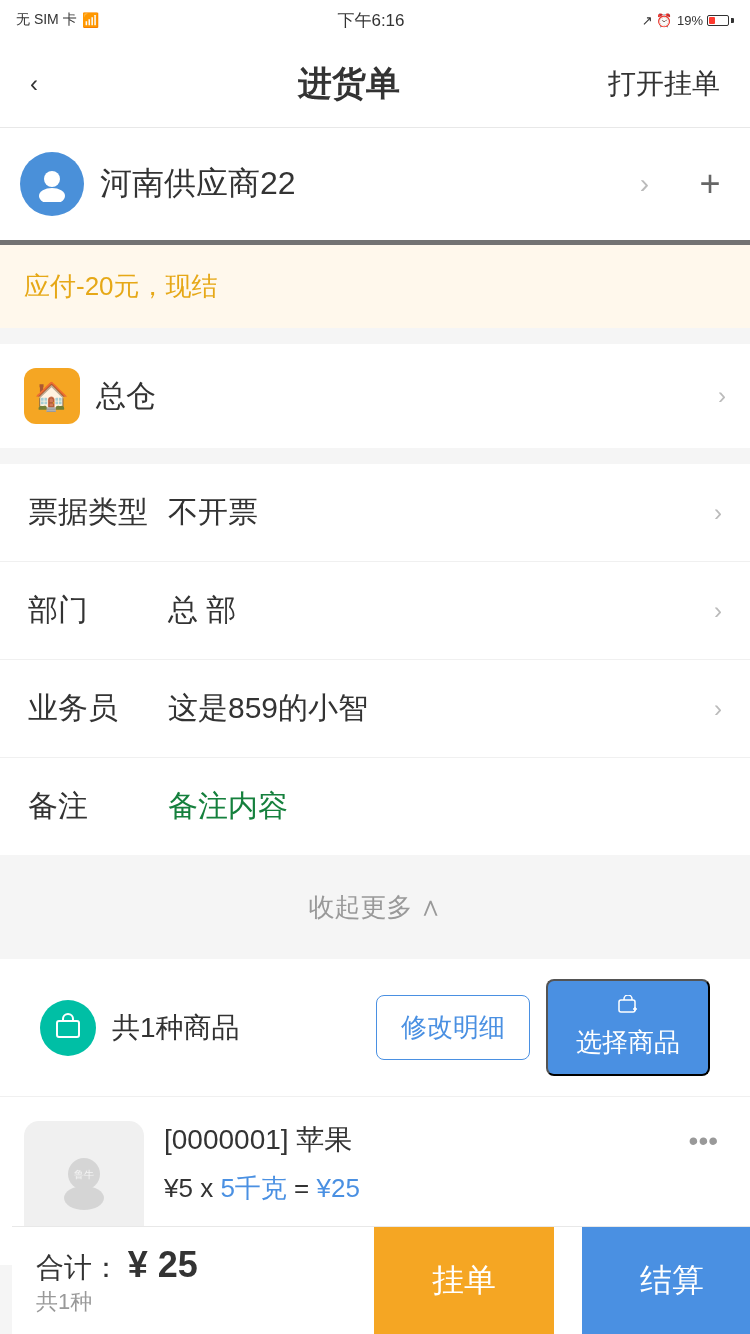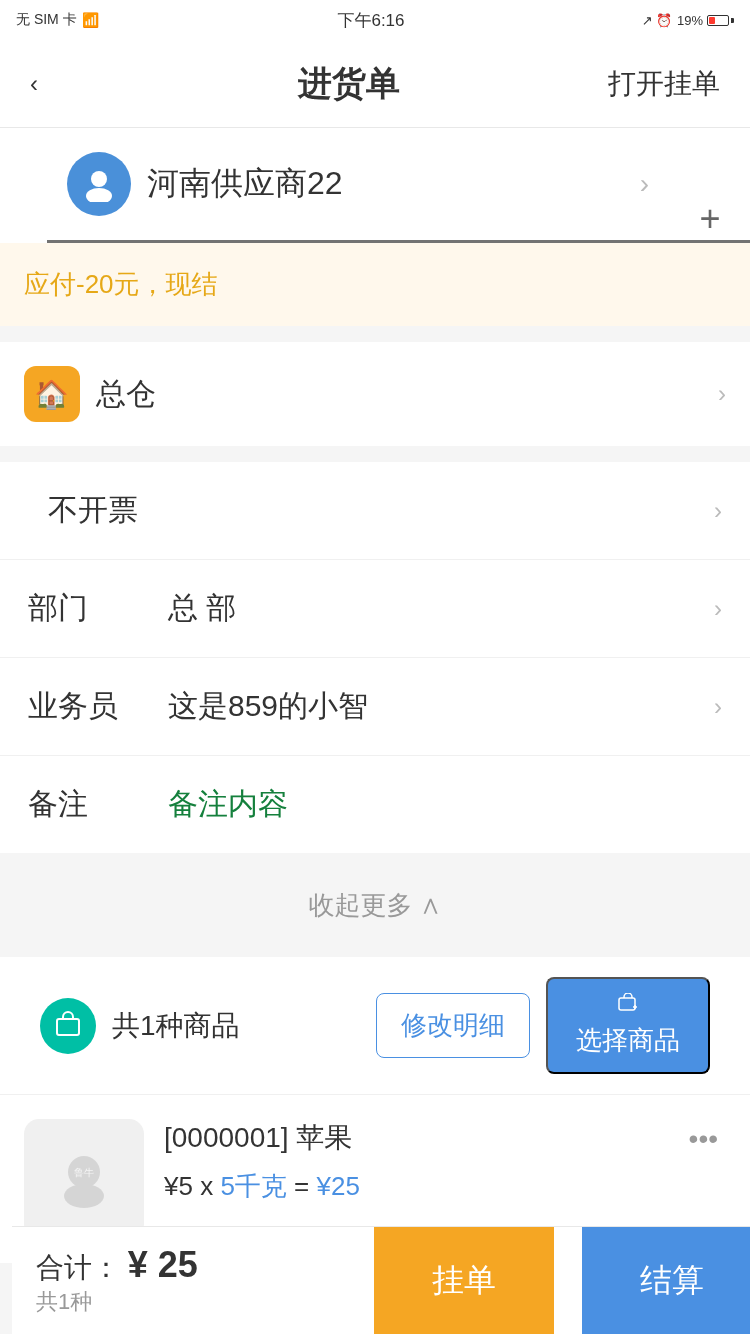--- a/index.html
+++ b/index.html
@@ -59,23 +59,22 @@
     .section {
       background: #fff;
       margin-bottom: 16px;
     }
 
     
     .supplier-section {
       background: #fff;
       margin-bottom: 0;
       display: flex;
-      align-items: flex-end;
-      border-bottom: 3px solid #737373;
-      margin-left: 47px;
+      align-items: center;
+      border-bottom: 5px solid #737373;
     }
     .supplier-row {
       flex: 1;
       display: flex;
       align-items: center;
       padding: 24px 20px;
       gap: 16px;
     }
     .supplier-avatar {
       width: 64px;
@@ -429,20 +428,21 @@
 <div class="warehouse-section">
   <div class="row-item">
     <div class="warehouse-icon">🏠</div>
     <span class="row-label">总仓</span>
     <span class="row-arrow">›</span>
   </div>
 </div>
 
 <div class="form-section">
   <div class="form-row">
+    <span class="form-key">票据类型</span>
     <span class="form-val">不开票</span>
     <span class="row-arrow">›</span>
   </div>
   <div class="form-row">
     <span class="form-key">部门</span>
     <span class="form-val">总 部</span>
     <span class="row-arrow">›</span>
   </div>
   <div class="form-row">
     <span class="form-key">业务员</span>

